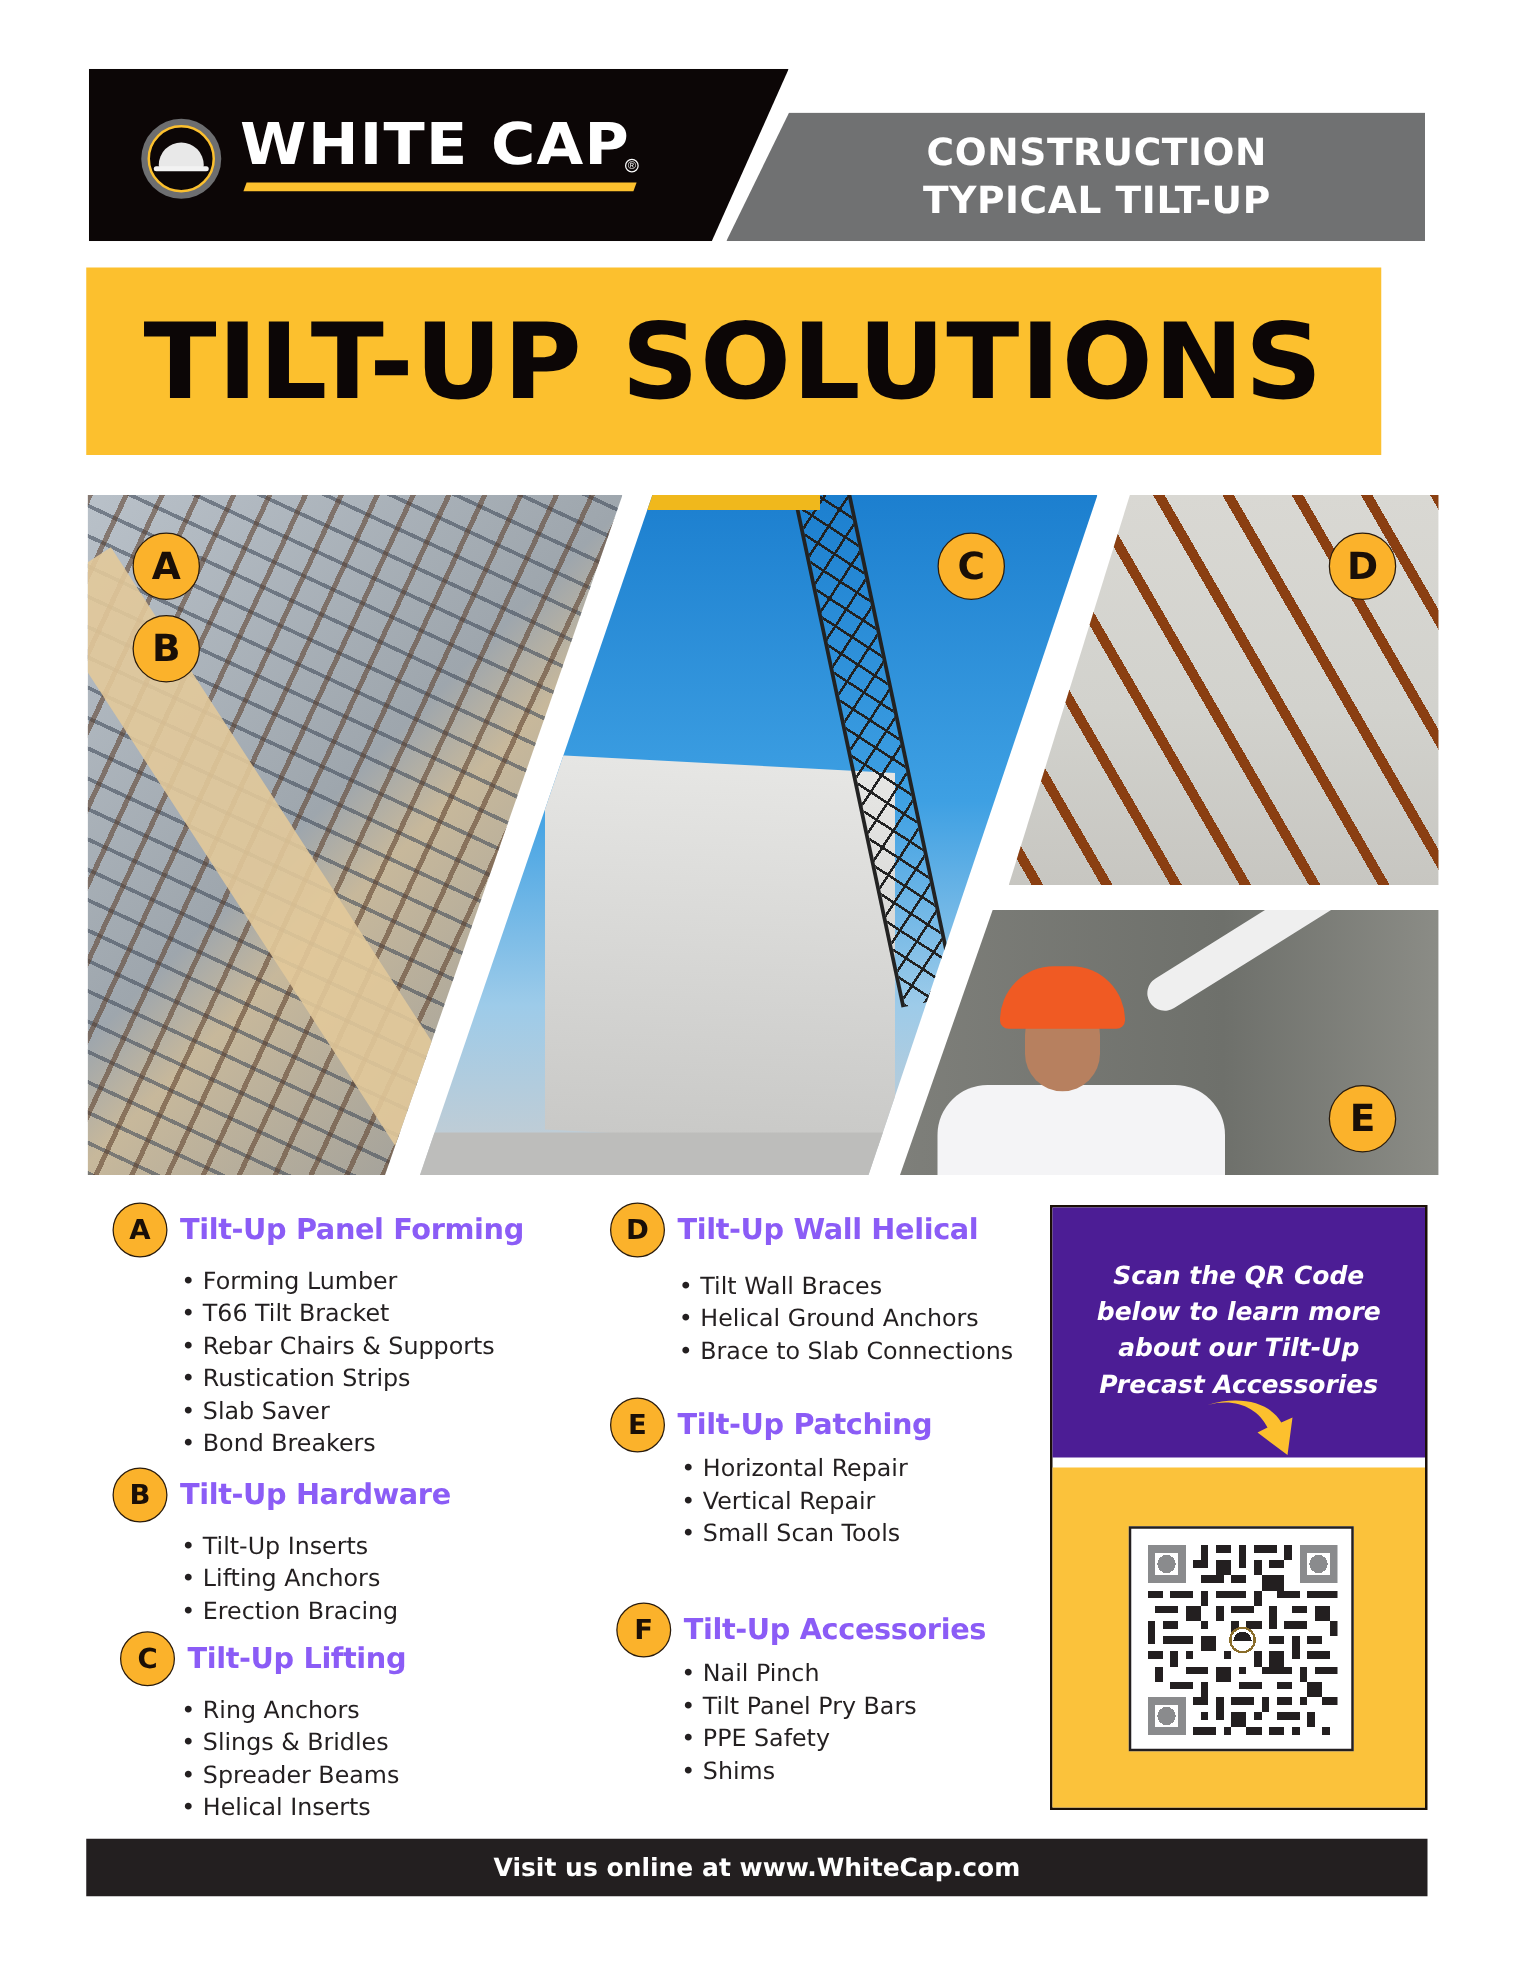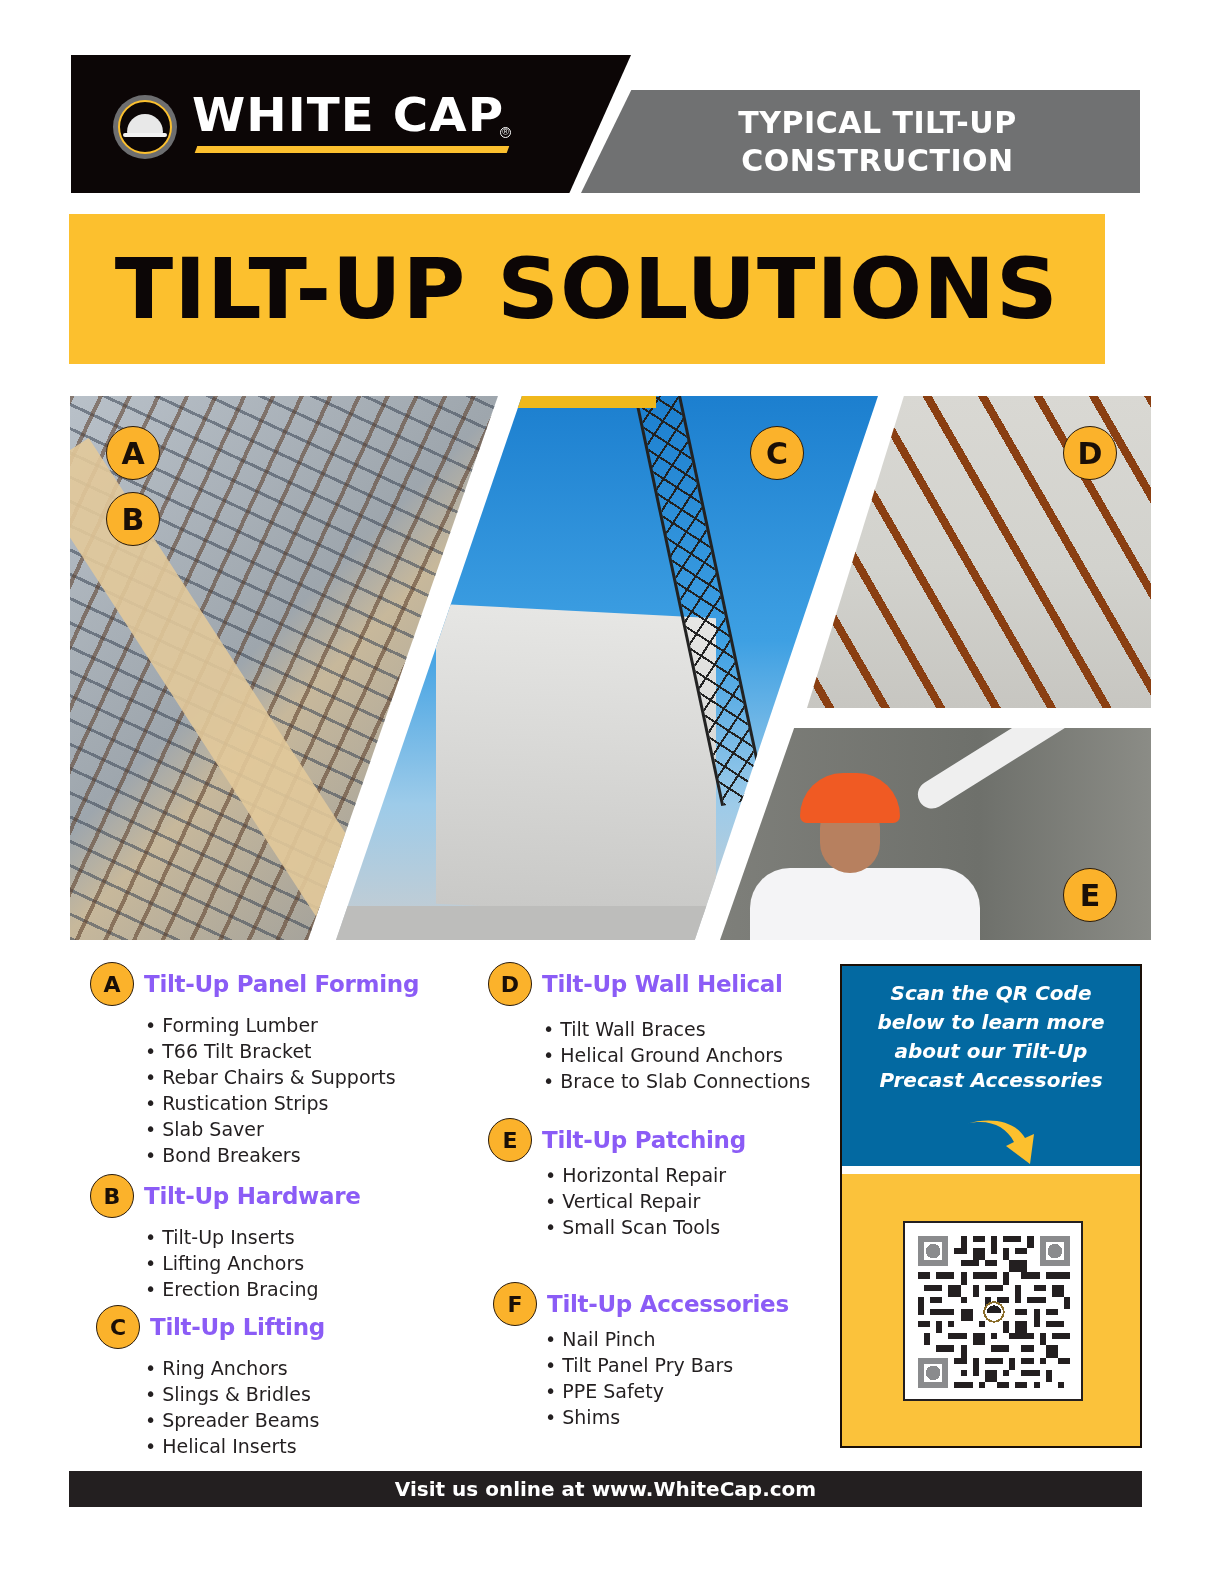--- a/index.html
+++ b/index.html
@@ -147,38 +147,38 @@
   .section li {
     font-family: "DejaVu Sans", sans-serif; font-size: 19px; line-height: 26px; color: #231f20;
   }
   .section li::before { content: "• "; }
 
   
   .qr-panel {
     position: absolute; left: 840px; top: 964px; width: 302px; height: 484px; border: 2px solid #1a0f07;
   }
   .qr-top {
-    height: 200px; background: #0369a1; padding-top: 13px; text-align: center; position: relative;
+    height: 200px; background: #4c1d95; padding-top: 40px; text-align: center; position: relative;
   }
   .qr-prompt {
     font-family: "DejaVu Sans", sans-serif; font-weight: bold; font-style: italic; color: #ffffff;
     font-size: 20px; line-height: 29px; width: 260px; margin: 0 auto;
   }
   .qr-arrow { position: absolute; left: 120px; top: 150px; width: 80px; height: 52px; }
   .qr-bottom {
     position: absolute; left: 0; top: 208px; width: 100%; height: 272px; background: #fbc23b;
   }
   .qr-frame {
     position: absolute; left: 61px; top: 47px; width: 180px; height: 180px; background: #ffffff; border: 2px solid #231f20;
   }
   .qr-code { position: absolute; left: 13px; top: 13px; width: 152px; height: 152px; }
 
   
   .footer {
-    position: absolute; left: 69px; top: 1471px; width: 1073px; height: 36px; background: #231f20;
+    position: absolute; left: 69px; top: 1471px; width: 1073px; height: 46px; background: #231f20;
     display: flex; align-items: center; justify-content: center;
   }
   .footer-text {
     font-family: "DejaVu Sans", sans-serif; font-weight: bold; font-size: 20px; color: #ffffff;
   }
 </style>
 </head>
 <body>
 
 <div class="hdr-black"></div>
@@ -187,22 +187,22 @@
       <div class="cap"></div>
       <div class="brim"></div>
     </div>
 </div>
 <div class="logo-text">WHITE CAP</div>
 <div class="logo-reg">®</div>
 <div class="logo-underline"></div>
 
 <div class="hdr-gray"></div>
 <div class="hdr-gray-text">
+  <div>CONSTRUCTION</div>
   <div>TYPICAL TILT-UP</div>
-  <div>CONSTRUCTION</div>
 </div>
 
 <div class="title-banner">
   <div class="title-text">TILT-UP SOLUTIONS</div>
 </div>
 
 <div class="photo photo-a">
   <div class="lumber"></div>
 </div>
 <div class="photo photo-c">

